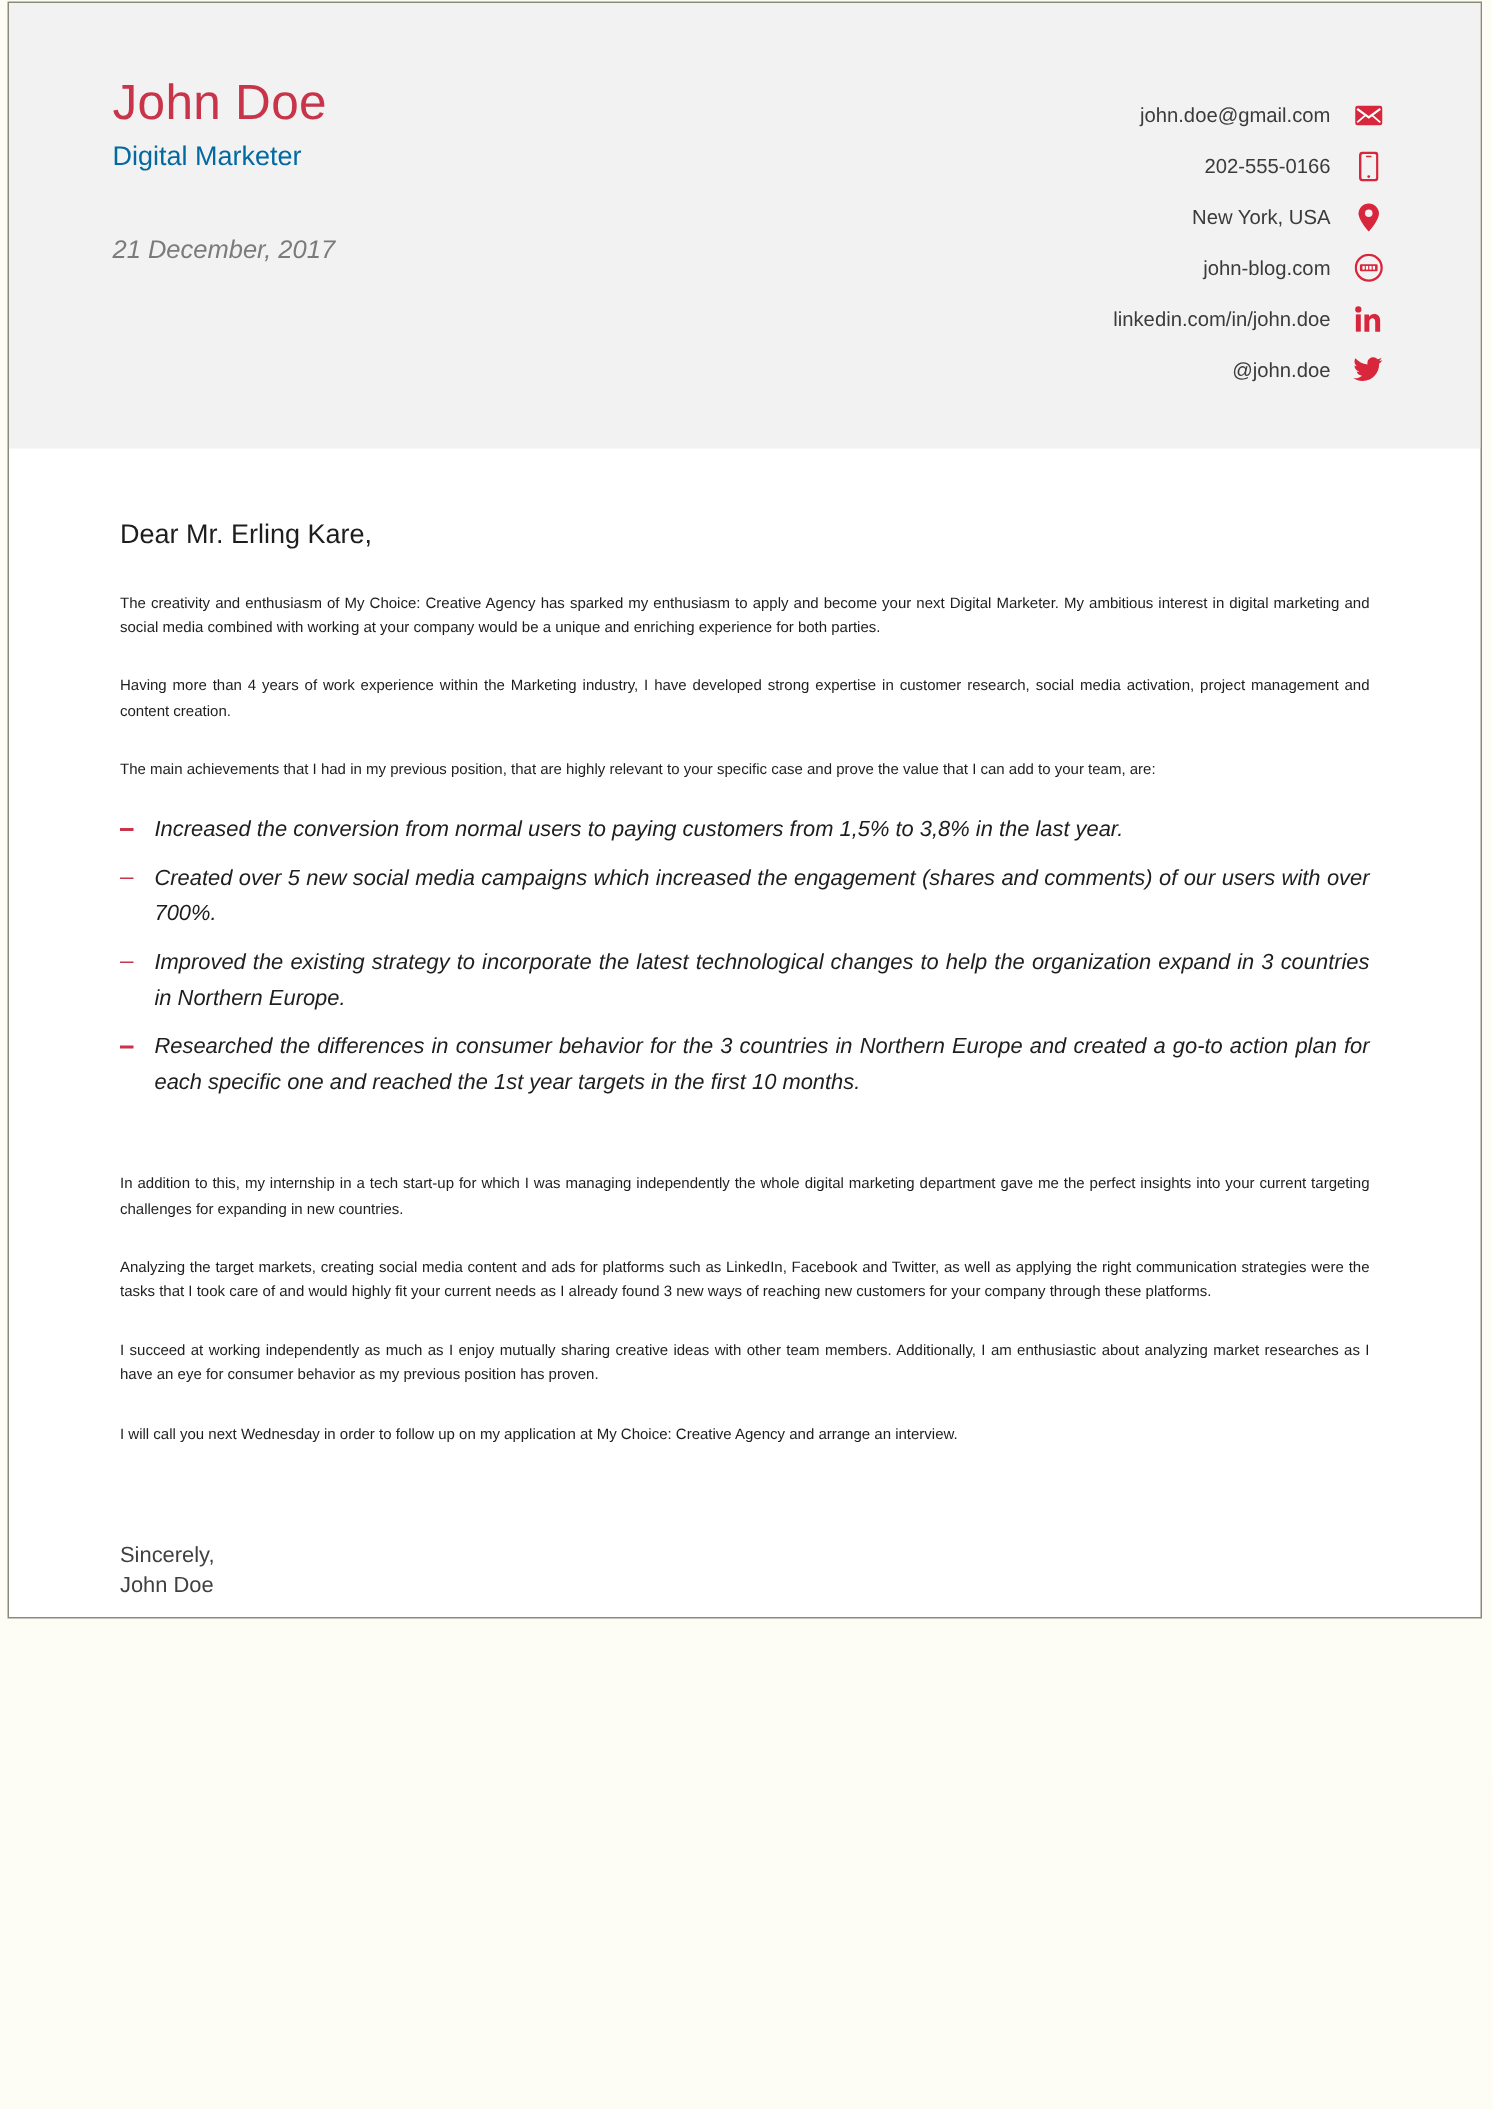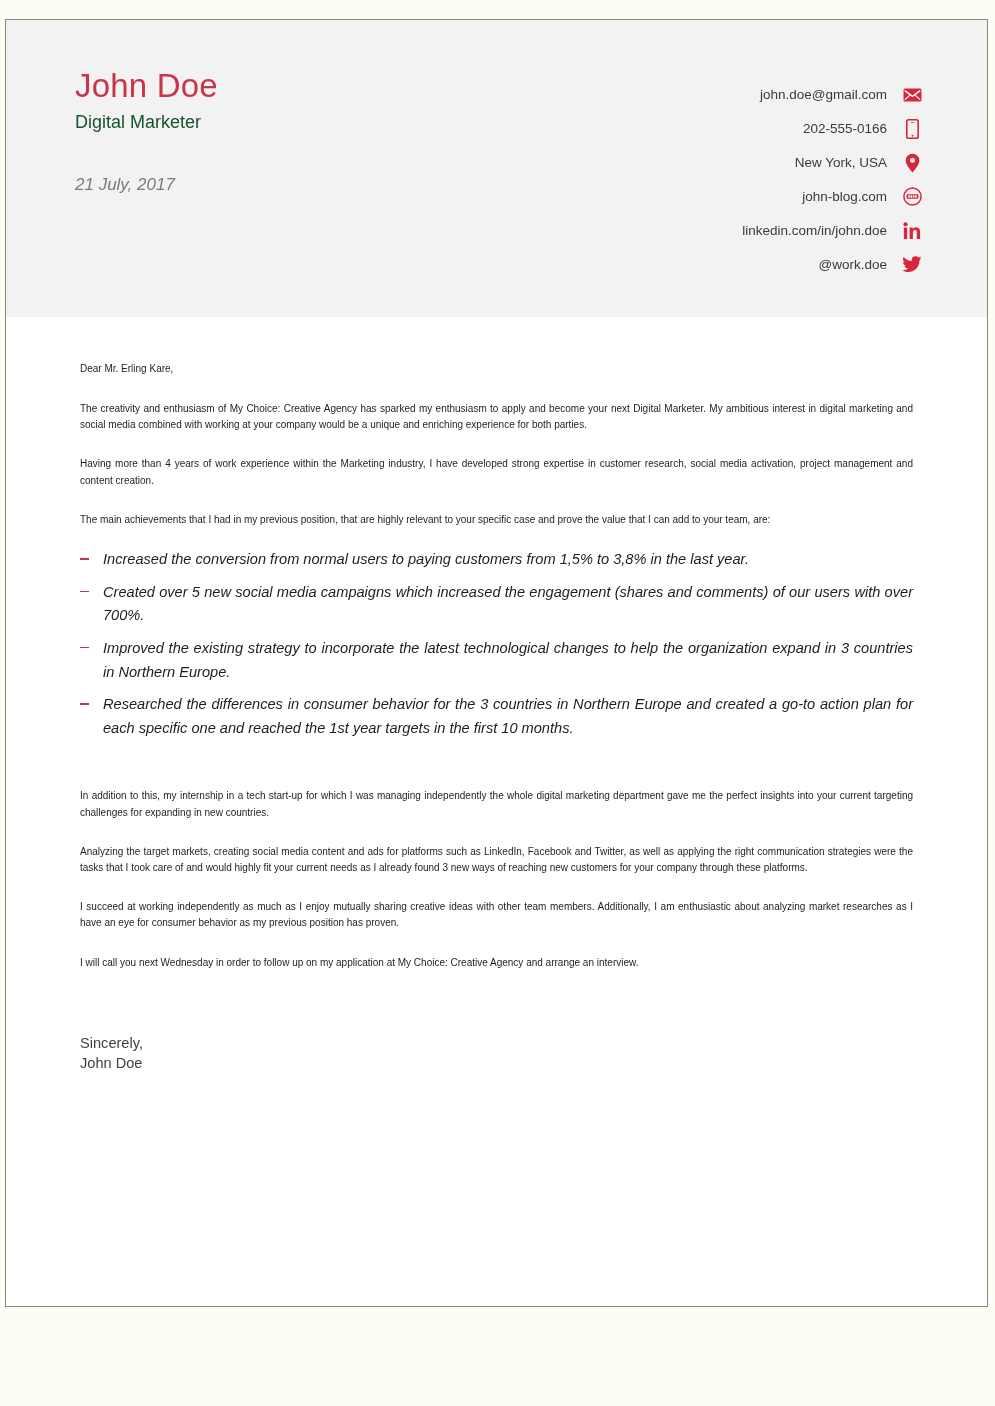--- a/index.html
+++ b/index.html
@@ -10,23 +10,23 @@
     width: 995px;
     height: 1406px;
     background: #fdfdf5;
     font-family: "Liberation Sans", sans-serif;
     overflow: hidden;
   }
 
   .page {
     position: absolute;
     left: 5px;
-    top: 19px;
+    top: 1px;
     width: 983px;
-    height: 1288px;
+    height: 1078px;
     background: #ffffff;
     border: 1px solid #8a8a78;
     box-sizing: border-box;
     overflow: hidden;
   }
 
   
   .header {
     position: relative;
     height: 297px;
@@ -44,21 +44,21 @@
     font-size: 33px;
     color: #c8354a;
     font-weight: 400;
     letter-spacing: 0.2px;
     line-height: 1.1;
     margin: 0;
   }
 
   .job-title {
     font-size: 18px;
-    color: #14532d;
+    color: #0369a1;
     font-weight: 400;
     margin: 8px 0 0 0;
     line-height: 1.2;
   }
 
   .letter-date {
     font-size: 17px;
     color: #7b7b7b;
     font-style: italic;
     margin: 41px 0 0 0;
@@ -102,21 +102,21 @@
   .contact-icon svg { display: block; }
 
   
   .body-area {
     position: relative;
     padding: 44px 74px 0 74px;
     box-sizing: border-box;
   }
 
   .salutation {
-    font-size: 10px;
+    font-size: 18px;
     color: #1e1e1e;
     line-height: 1.5;
     margin: 0 0 25px 0;
   }
 
   .para {
     font-size: 10px;
     color: #1e1e1e;
     line-height: 1.62;
     text-align: justify;
@@ -164,21 +164,21 @@
 </head>
 <body>
 
 <div class="page">
 
   <div class="header">
 
     <div class="header-left">
       <h1 class="name">John Doe</h1>
       <div class="job-title">Digital Marketer</div>
-      <div class="letter-date">21 July, 2017</div>
+      <div class="letter-date">21 December, 2017</div>
     </div>
 
     <ul class="contact-list">
 
       <li class="contact-row">
         <span class="contact-text">john.doe@gmail.com</span>
         <span class="contact-icon">
           <svg width="19" height="14" viewBox="0 0 19 14">
             <rect x="0.5" y="0.5" width="18" height="13" rx="1.5" fill="#d8263c"></rect>
             <path d="M1.8 2.6 L9.5 8.3 L17.2 2.6" fill="none" stroke="#ffffff" stroke-width="1.5"></path>
@@ -227,21 +227,21 @@
         <span class="contact-icon">
           <svg width="18" height="18" viewBox="0 0 18 18">
             <rect x="0.9" y="5.6" width="3.3" height="11.5" fill="#d8263c"></rect>
             <circle cx="2.55" cy="2.3" r="2.1" fill="#d8263c"></circle>
             <path d="M6.6 5.6 H9.7 V7.2 C10.4 6 11.6 5.3 13.1 5.3 C15.6 5.3 17.1 6.9 17.1 9.7 V17.1 H13.8 V10.4 C13.8 8.9 13.2 8.1 12 8.1 C10.8 8.1 9.9 8.9 9.9 10.5 V17.1 H6.6 Z" fill="#d8263c"></path>
           </svg>
         </span>
       </li>
 
       <li class="contact-row">
-        <span class="contact-text">@work.doe</span>
+        <span class="contact-text">@john.doe</span>
         <span class="contact-icon">
           <svg width="20" height="17" viewBox="0 0 20 17">
             <path d="M19.6 2.1 C18.9 2.4 18.1 2.6 17.3 2.7 C18.1 2.2 18.7 1.4 19 0.5 C18.2 1 17.4 1.3 16.4 1.5 C15.7 0.7 14.6 0.2 13.5 0.2 C11.3 0.2 9.6 1.9 9.6 4.1 C9.6 4.4 9.6 4.7 9.7 5 C6.4 4.8 3.5 3.2 1.6 0.9 C1.2 1.5 1 2.2 1 3 C1 4.3 1.7 5.5 2.8 6.2 C2.1 6.2 1.5 6 1 5.7 V5.8 C1 7.7 2.4 9.3 4.2 9.7 C3.9 9.8 3.5 9.8 3.1 9.8 C2.9 9.8 2.6 9.8 2.4 9.7 C2.9 11.3 4.4 12.4 6.1 12.5 C4.7 13.6 3 14.2 1.1 14.2 C0.8 14.2 0.5 14.2 0.2 14.2 C2 15.3 4.1 16 6.3 16 C13.5 16 17.4 10.1 17.4 5 C17.4 4.8 17.4 4.7 17.4 4.5 C18.2 3.9 18.9 3.1 19.6 2.1 Z" fill="#d8263c"></path>
           </svg>
         </span>
       </li>
 
     </ul>
   </div>
 

